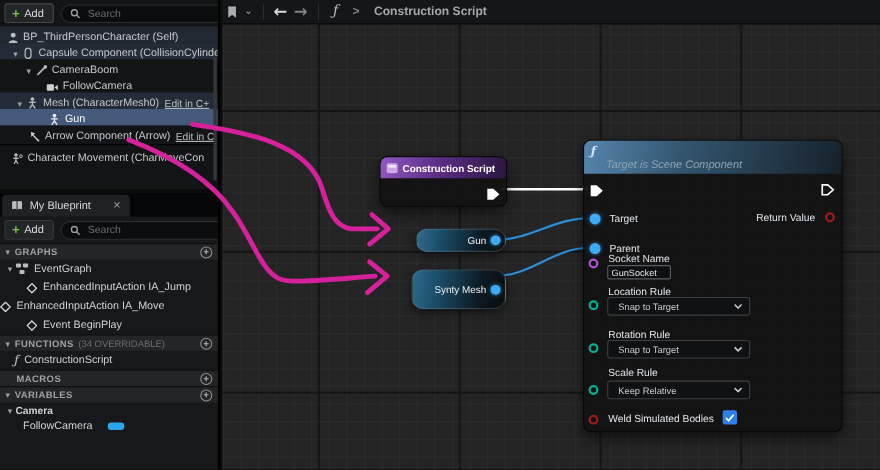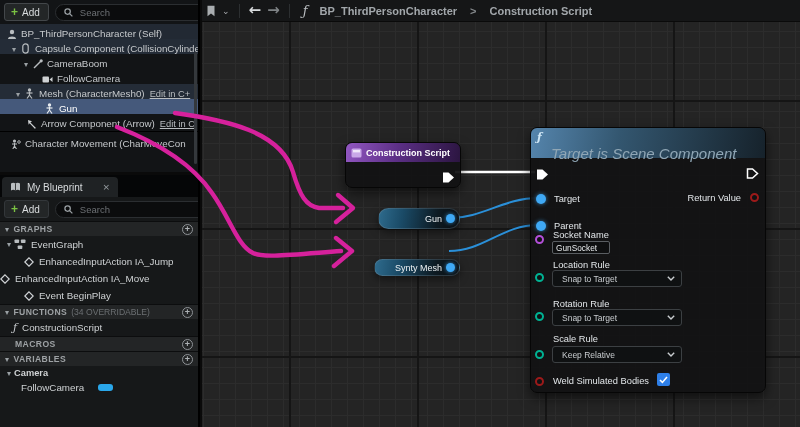--- a/index.html
+++ b/index.html
@@ -81,30 +81,30 @@
   #cs-node .hdr{height:19px;border-radius:6px 6px 0 0;display:flex;align-items:center;gap:4px;
     padding:0 5px;background:linear-gradient(100deg,#9257c2 0%,#5c2f86 45%,#2b1540 100%);
     font-size:9px;font-weight:bold;color:#fff;white-space:nowrap;}
   .cs-exec-out{position:absolute;right:5px;top:27px;}
   
   .pill{position:absolute;z-index:2;border:1px solid rgba(125,145,160,.3);border-radius:11px;
     background:linear-gradient(100deg,#2e6b8d 0%,#1a4a66 30%,#0d1a22 72%,#0a0c0e 100%);
     box-shadow:0 3px 8px rgba(0,0,0,.5);display:flex;align-items:center;justify-content:flex-end;
     font-size:9px;color:#eef2f4;padding-right:17px;}
   #gun-pill{left:176px;top:208px;width:82px;height:21px;}
-  #synty-pill{left:172px;top:259px;width:86px;height:17px;}
+  #synty-pill{left:172px;top:245px;width:86px;height:36px;}
   .pill .outpin{position:absolute;right:4px;top:50%;margin-top:-4.5px;width:9px;height:9px;
     border-radius:50%;background:#3fa9f5;box-shadow:0 0 4px rgba(63,169,245,.8);}
 
   
   #attach-node{left:328px;top:127px;width:236px;height:266px;}
   #attach-node .hdr{height:30px;border-radius:6px 6px 0 0;padding:3px 6px 0 6px;
     background:linear-gradient(100deg,#5585ad 0%,#33566f 38%,#16222b 100%);}
   #attach-node .hdr .t{font-size:9.8px;font-weight:bold;color:#fff;display:flex;gap:5px;align-items:center;white-space:nowrap;}
-  #attach-node .hdr .s{font-size:15px;font-style:italic;color:#8fa6b5;margin-left:14px;margin-top:1px;}
+  #attach-node .hdr .s{font-size:10px;font-style:italic;color:#8fa6b5;margin-left:14px;margin-top:1px;}
   .np{position:absolute;font-size:9.3px;color:#e2e6e9;white-space:nowrap;}
   .pin-dot{position:absolute;width:10px;height:10px;border-radius:50%;}
   .pin-filled-blue{background:#3fa9f5;box-shadow:0 0 4px rgba(63,169,245,.7);}
   .pin-ring{background:#101214;}
   .ring-purple{border:2px solid #b44fd9;}
   .ring-teal{border:2px solid #00b293;}
   .ring-red{border:2px solid #9c1a1a;}
   .textfield{position:absolute;background:#0e0f10;border:1px solid #5a5e62;border-radius:2px;
     color:#e6e9eb;font-size:8.3px;font-family:"Liberation Sans",sans-serif;padding:0 3px;height:13px;width:58px;outline:0;}
   .dropdown{position:absolute;width:130px;height:17px;background:#0f1112;border:1px solid #3c4043;
@@ -328,21 +328,20 @@
         <svg width="10" height="12" viewBox="0 0 10 12">
             <path d="M1.5,0.8 h7 v10.4 l-3.5,-2.8 l-3.5,2.8 Z" fill="#a9adb0"></path>
           </svg>
       </span>
       <span class="tb-ic uni" style="font-size:9px">⌄</span>
       <span class="tb-sep"></span>
       <span class="tb-ic arrow-glyph uni" style="color:#d8dbdd">←</span>
       <span class="tb-ic arrow-glyph uni fwd">→</span>
       <span class="tb-sep"></span>
       <span class="fn-glyph" style="font-size:13px;color:#b9bdc0;margin-left:4px">ƒ</span>
-      <span class="crumb">BP_ThirdPersonCharacter</span>
       <span class="crumb-sep">&gt;</span>
       <span class="crumb" style="margin-left:0">Construction Script</span>
     </div>
 
     <div id="graph-canvas"></div>
 
     <svg id="wires">
       <path d="M253,172 L333,172" stroke="#ffffff" stroke-width="2.4" fill="none"></path>
       <path d="M249,218 C280,218 302,198 336,198" stroke="#2a8fd8" stroke-width="2" fill="none"></path>
       <path d="M247,251 C282,251 300,225 336,225" stroke="#2a8fd8" stroke-width="2" fill="none"></path>

